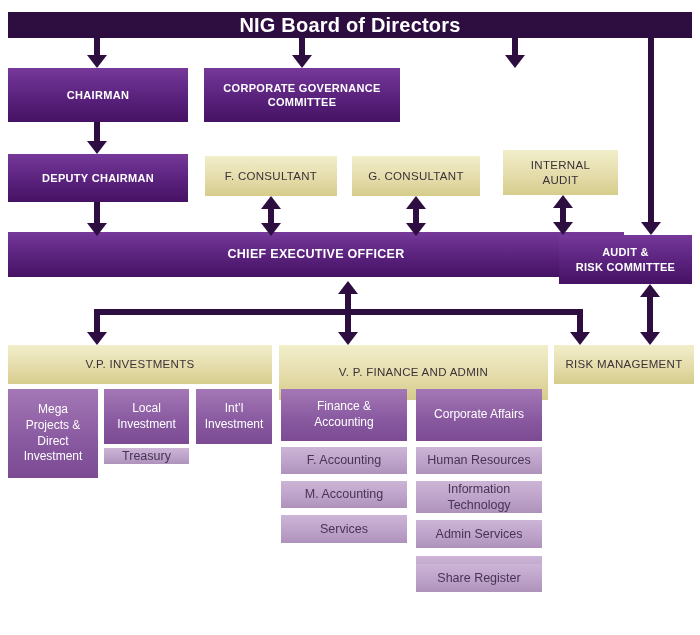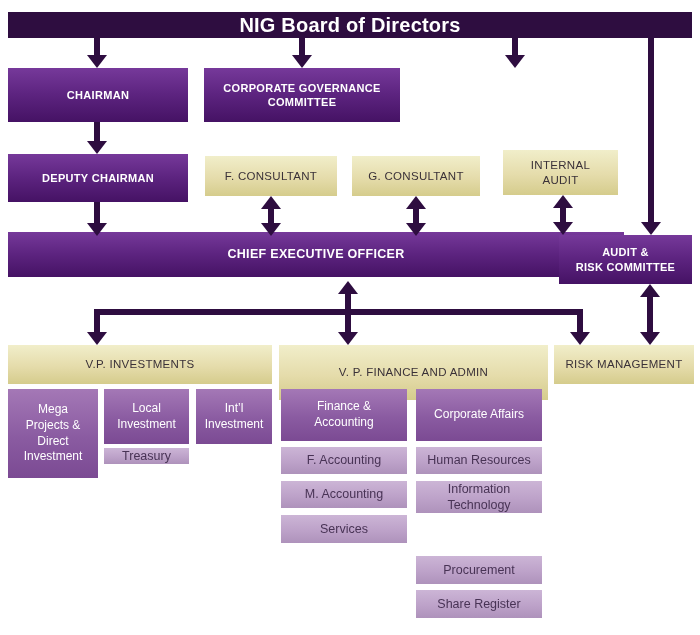--- a/index.html
+++ b/index.html
@@ -76,22 +76,23 @@
 Accounting</div>
   <div class="box mid" style="left:416px;top:389px;width:126px;height:52px">Corporate Affairs</div>
 
   <div class="box lite" style="left:104px;top:448px;width:85px;height:16px">Treasury</div>
   <div class="box lite" style="left:281px;top:447px;width:126px;height:27px">F. Accounting</div>
   <div class="box lite" style="left:281px;top:481px;width:126px;height:27px">M. Accounting</div>
   <div class="box lite" style="left:281px;top:515px;width:126px;height:28px">Services</div>
   <div class="box lite" style="left:416px;top:447px;width:126px;height:27px">Human Resources</div>
   <div class="box lite" style="left:416px;top:481px;width:126px;height:32px">Information
 Technology</div>
+  <div class="box lite" style="left:416px;top:520px;width:126px;height:28px">Admin Services</div>
   <div class="box lite" style="left:416px;top:556px;width:126px;height:28px">Procurement</div>
-  <div class="box lite" style="left:416px;top:590px;width:126px;height:28px">Share Register</div>
+  <div class="box lite" style="left:416px;top:564px;width:126px;height:28px">Share Register</div>
 
   <div class="ln" style="left:94px;top:37px;width:6px;height:20px"></div>
   <div class="ad" style="left:87px;top:55px"></div>
 
   <div class="ln" style="left:299px;top:37px;width:6px;height:20px"></div>
   <div class="ad" style="left:292px;top:55px"></div>
 
   <div class="ln" style="left:512px;top:37px;width:6px;height:20px"></div>
   <div class="ad" style="left:505px;top:55px"></div>
 

